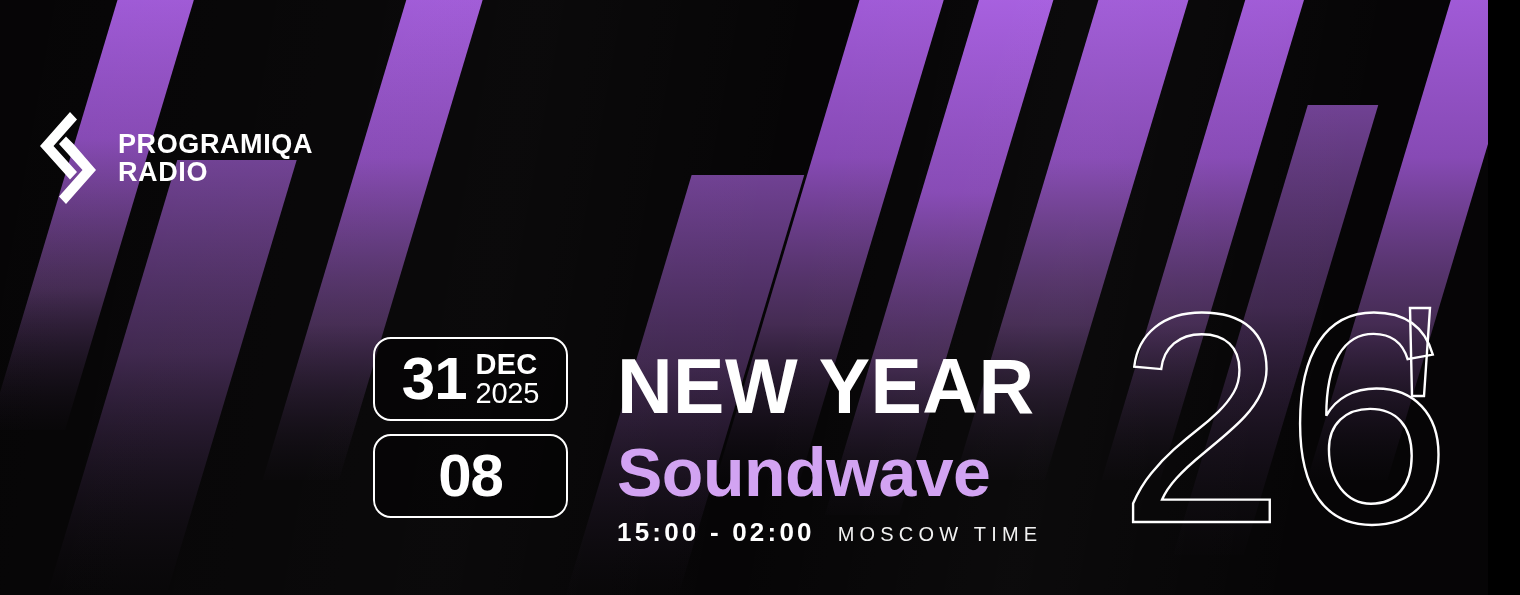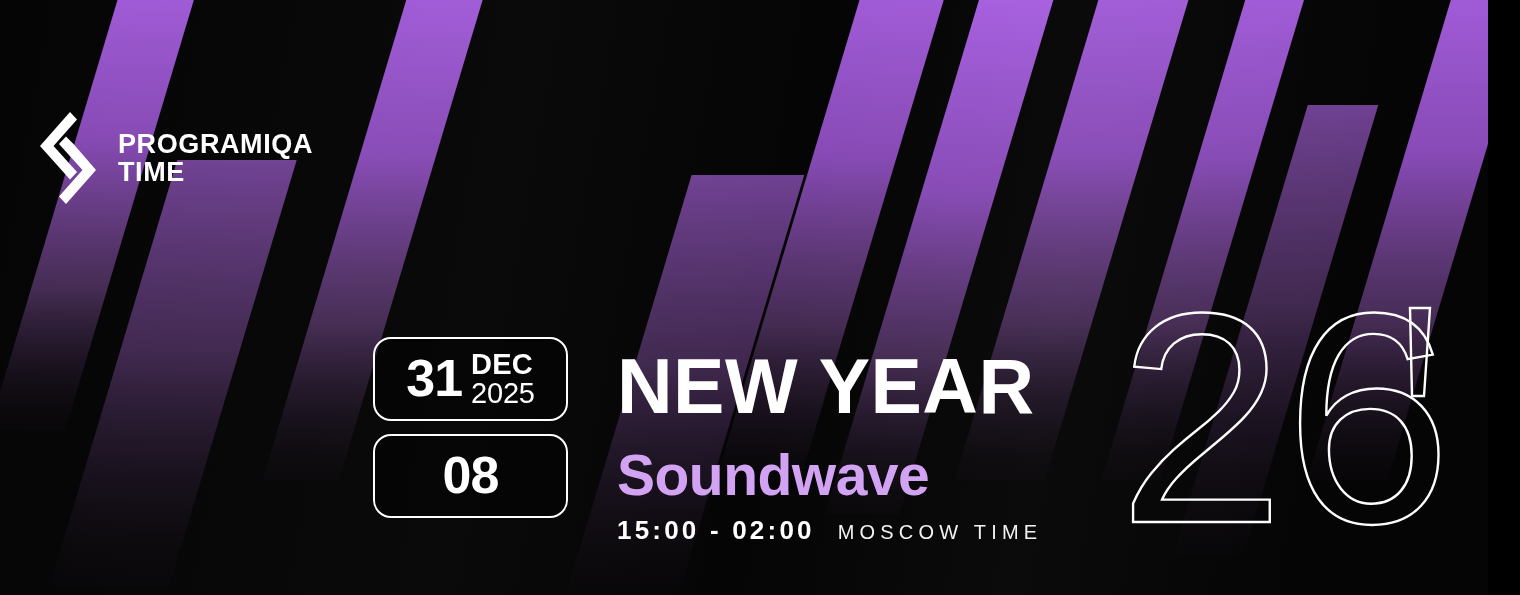--- a/index.html
+++ b/index.html
@@ -83,21 +83,21 @@
     box-sizing: border-box;
     border: 2px solid #ffffff;
     border-radius: 18px;
     display: flex;
     align-items: center;
     justify-content: center;
     gap: 9px;
     background: rgba(0,0,0,0.35);
   }
   .chip-day {
-    font-size: 52px;
+    font-size: 60px;
     font-weight: bold;
     color: #ffffff;
     line-height: 0.92;
     letter-spacing: -1px;
   }
   .chip-right {
     display: flex;
     flex-direction: column;
     align-items: flex-start;
     line-height: 1.0;
@@ -123,26 +123,26 @@
   }
   #title-main {
     font-size: 77px;
     font-weight: bold;
     color: #ffffff;
     letter-spacing: 0.5px;
     line-height: 1.0;
     white-space: nowrap;
   }
   #title-sub {
-    font-size: 57px;
+    font-size: 68px;
     font-weight: bold;
     color: #d2a3f2;
     letter-spacing: -0.5px;
     line-height: 1.08;
-    margin-top: 20px;
+    margin-top: 11px;
     white-space: nowrap;
   }
   #time-row {
     margin-top: 8px;
     display: flex;
     align-items: baseline;
     gap: 23px;
     white-space: nowrap;
   }
   #time-range {
@@ -216,21 +216,21 @@
 
   <div class="sheen"></div>
 
   <div id="logo-block">
     <svg id="logo-mark" viewBox="0 0 56 92">
       <path fill="#ffffff" d="M30 0 L37 7.5 L13.5 34 L37 60 L30 67.5 L0 34 Z"></path>
       <path fill="#ffffff" d="M26 24.5 L33.5 32 L56 58 L26 92 L19 84.5 L42.5 58 L19 32 Z"></path>
     </svg>
     <div id="logo-words">
       <div class="logo-line">PROGRAMIQA</div>
-      <div class="logo-line">TIME</div>
+      <div class="logo-line">RADIO</div>
     </div>
   </div>
 
   <div id="date-stack">
 
     <div class="date-chip">
       <div class="chip-day">31</div>
       <div class="chip-right">
         <div class="chip-month">DEC</div>
         <div class="chip-year">2025</div>

